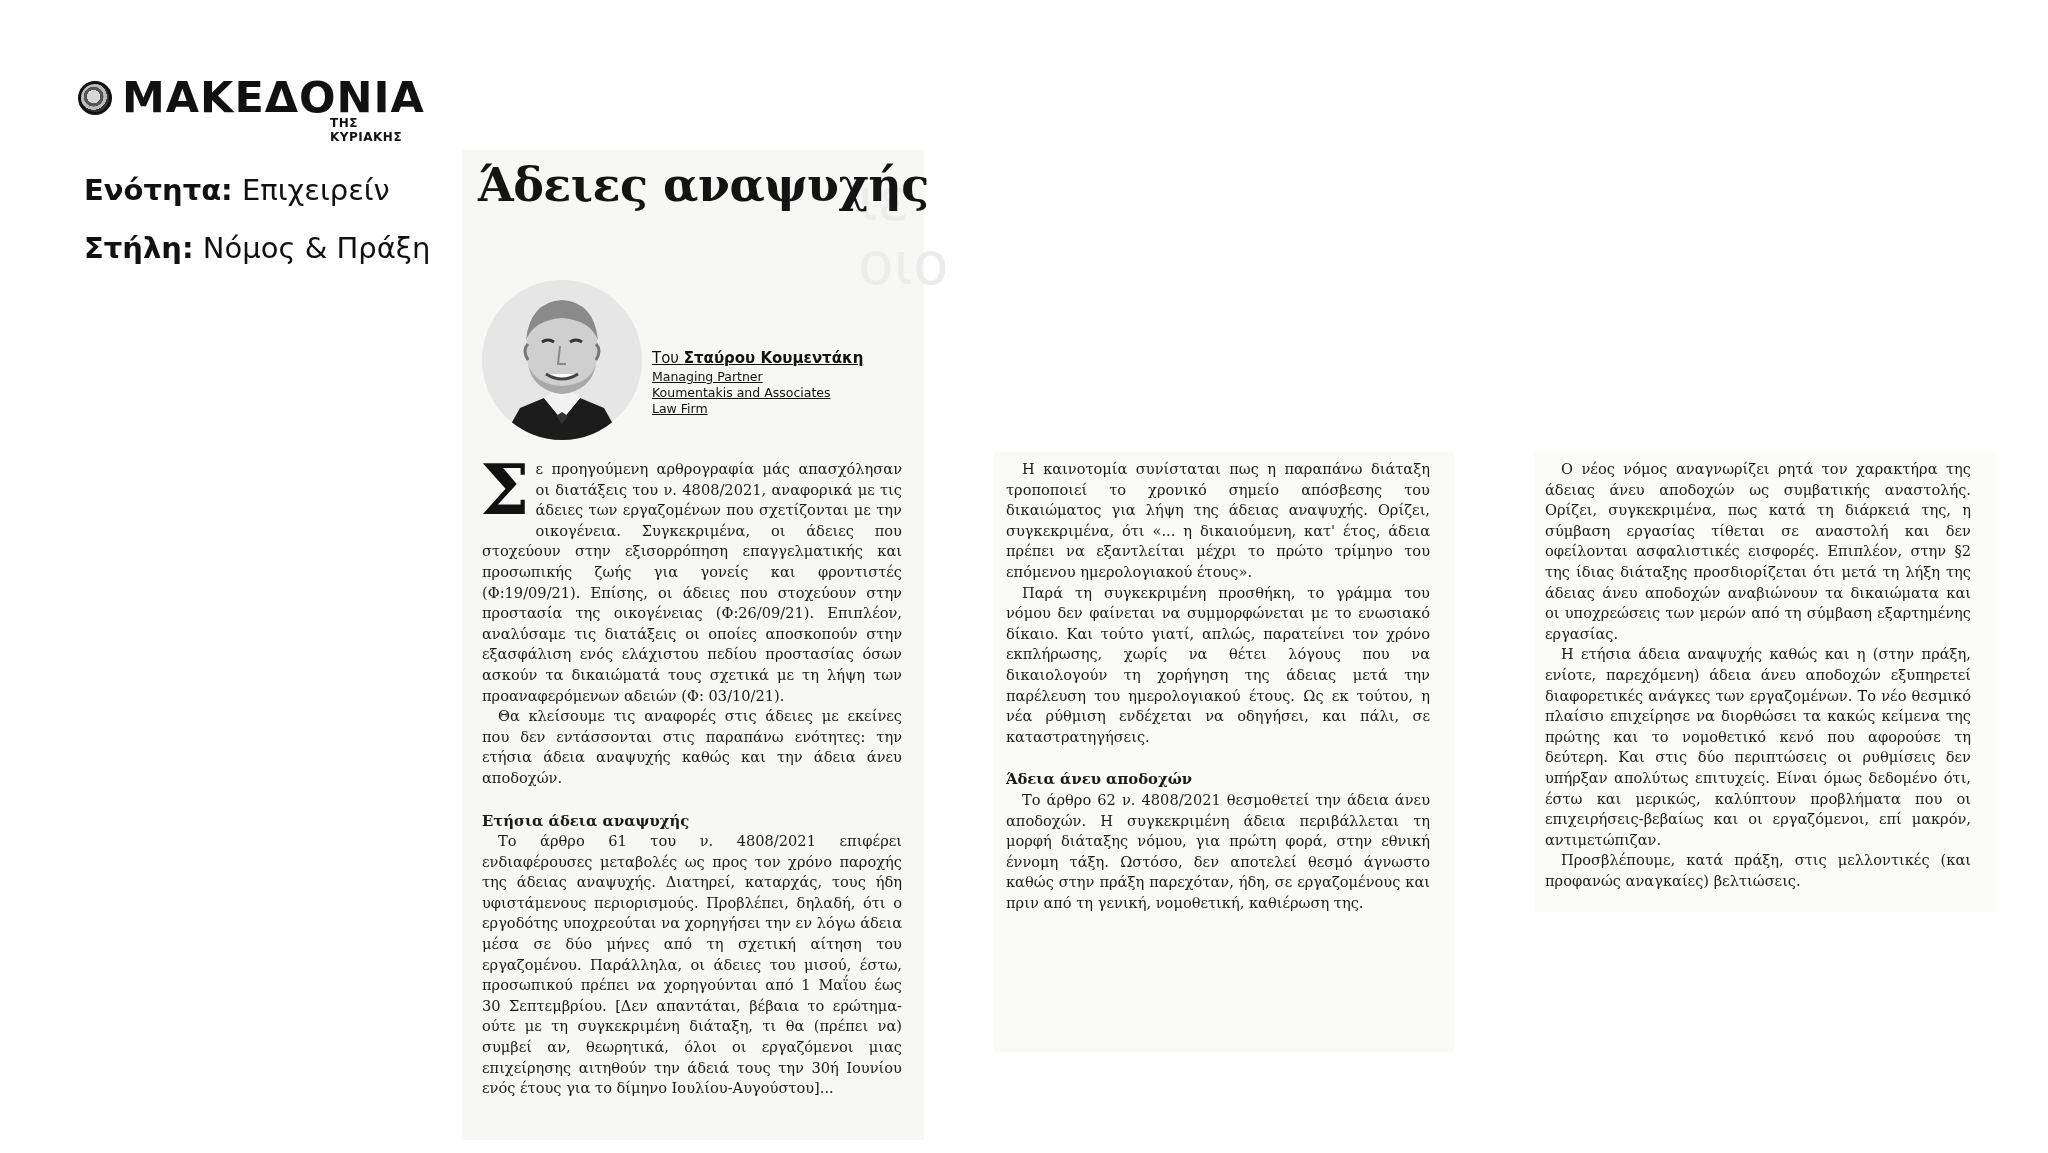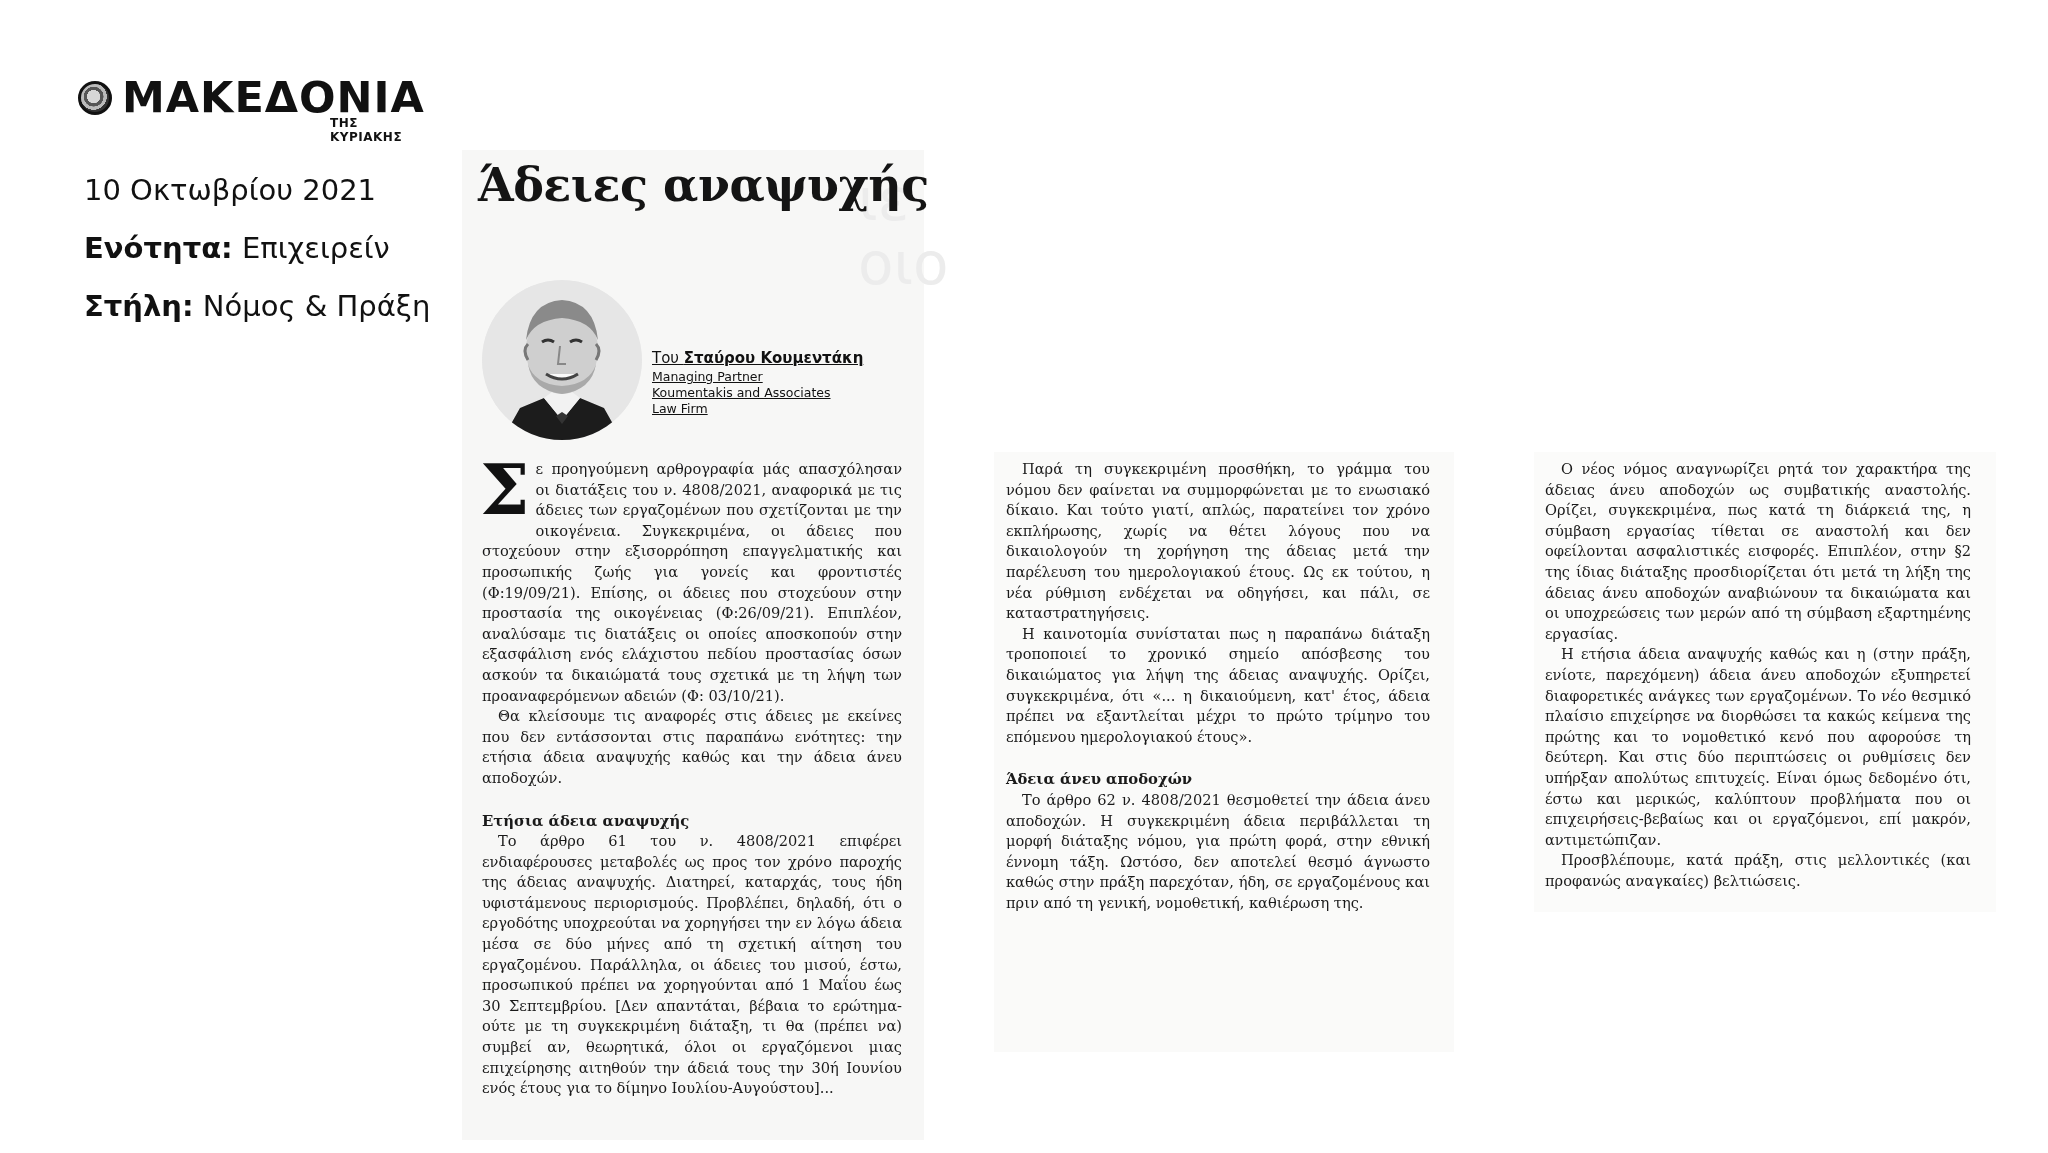--- a/index.html
+++ b/index.html
@@ -164,21 +164,20 @@
 </head>
 <body>
 
 <div class="masthead">
   <div class="logo-coin"></div>
   <div class="logo-word">ΜΑΚΕΔΟΝΙΑ</div>
   <div class="logo-sub">ΤΗΣ ΚΥΡΙΑΚΗΣ</div>
 </div>
 
 <div class="meta">
-  <div class="meta-line">10 Οκτωβρίου 2021</div>
   <div class="meta-line">
     <span class="meta-label">Ενότητα:</span><span> Επιχειρείν</span>
   </div>
   <div class="meta-line">
     <span class="meta-label">Στήλη:</span><span> Νόμος &amp; Πράξη</span>
   </div>
 </div>
 
 <div class="clip clip-1"></div>
 <div class="clip clip-2"></div>
@@ -216,22 +215,22 @@
 </div>
 
 <div class="col col-1">
   <p class="no-indent"><span class="dropcap">Σ</span><span>ε προηγούμενη αρθρογραφία μάς απασχόλησαν οι διατάξεις του ν. 4808/2021, αναφορικά με τις άδειες των εργαζομένων που σχετίζονται με την οικογένεια. Συγκεκριμένα, οι άδειες που στοχεύουν στην εξισορρόπηση επαγγελματικής και προσωπικής ζωής για γονείς και φροντιστές (Φ:19/09/21). Επίσης, οι άδειες που στοχεύουν στην προστασία της οικογένειας (Φ:26/09/21). Επιπλέον, αναλύσαμε τις διατάξεις οι οποίες αποσκοπούν στην εξασφάλιση ενός ελάχιστου πεδίου προστασίας όσων ασκούν τα δικαιώματά τους σχετικά με τη λήψη των προαναφερόμενων αδειών (Φ: 03/10/21).</span></p>
   <p>Θα κλείσουμε τις αναφορές στις άδειες με εκείνες που δεν εντάσσονται στις παραπάνω ενότητες: την ετήσια άδεια αναψυχής καθώς και την άδεια άνευ αποδοχών.</p>
   <h3>Ετήσια άδεια αναψυχής</h3>
   <p>Το άρθρο 61 του ν. 4808/2021 επιφέρει ενδιαφέρουσες μεταβολές ως προς τον χρόνο παροχής της άδειας αναψυχής. Διατηρεί, καταρχάς, τους ήδη υφιστάμενους περιορισμούς. Προβλέπει, δηλαδή, ότι ο εργοδότης υποχρεούται να χορηγήσει την εν λόγω άδεια μέσα σε δύο μήνες από τη σχετική αίτηση του εργαζομένου. Παράλληλα, οι άδειες του μισού, έστω, προσωπικού πρέπει να χορηγούνται από 1 Μαΐου έως 30 Σεπτεμβρίου. [Δεν απαντάται, βέβαια το ερώτημα-ούτε με τη συγκεκριμένη διάταξη, τι θα (πρέπει να) συμβεί αν, θεωρητικά, όλοι οι εργαζόμενοι μιας επιχείρησης αιτηθούν την άδειά τους την 30ή Ιουνίου ενός έτους για το δίμηνο Ιουλίου-Αυγούστου]...</p>
 </div>
 
 <div class="col col-2">
+  <p>Η καινοτομία συνίσταται πως η παραπάνω διάταξη τροποποιεί το χρονικό σημείο απόσβεσης του δικαιώματος για λήψη της άδειας αναψυχής. Ορίζει, συγκεκριμένα, ότι «... η δικαιούμενη, κατ' έτος, άδεια πρέπει να εξαντλείται μέχρι το πρώτο τρίμηνο του επόμενου ημερολογιακού έτους».</p>
   <p>Παρά τη συγκεκριμένη προσθήκη, το γράμμα του νόμου δεν φαίνεται να συμμορφώνεται με το ενωσιακό δίκαιο. Και τούτο γιατί, απλώς, παρατείνει τον χρόνο εκπλήρωσης, χωρίς να θέτει λόγους που να δικαιολογούν τη χορήγηση της άδειας μετά την παρέλευση του ημερολογιακού έτους. Ως εκ τούτου, η νέα ρύθμιση ενδέχεται να οδηγήσει, και πάλι, σε καταστρατηγήσεις.</p>
-  <p>Η καινοτομία συνίσταται πως η παραπάνω διάταξη τροποποιεί το χρονικό σημείο απόσβεσης του δικαιώματος για λήψη της άδειας αναψυχής. Ορίζει, συγκεκριμένα, ότι «... η δικαιούμενη, κατ' έτος, άδεια πρέπει να εξαντλείται μέχρι το πρώτο τρίμηνο του επόμενου ημερολογιακού έτους».</p>
   <h3>Άδεια άνευ αποδοχών</h3>
   <p>Το άρθρο 62 ν. 4808/2021 θεσμοθετεί την άδεια άνευ αποδοχών. Η συγκεκριμένη άδεια περιβάλλεται τη μορφή διάταξης νόμου, για πρώτη φορά, στην εθνική έννομη τάξη. Ωστόσο, δεν αποτελεί θεσμό άγνωστο καθώς στην πράξη παρεχόταν, ήδη, σε εργαζομένους και πριν από τη γενική, νομοθετική, καθιέρωση της.</p>
 </div>
 
 <div class="col col-3">
   <p>Ο νέος νόμος αναγνωρίζει ρητά τον χαρακτήρα της άδειας άνευ αποδοχών ως συμβατικής αναστολής. Ορίζει, συγκεκριμένα, πως κατά τη διάρκειά της, η σύμβαση εργασίας τίθεται σε αναστολή και δεν οφείλονται ασφαλιστικές εισφορές. Επιπλέον, στην §2 της ίδιας διάταξης προσδιορίζεται ότι μετά τη λήξη της άδειας άνευ αποδοχών αναβιώνουν τα δικαιώματα και οι υποχρεώσεις των μερών από τη σύμβαση εξαρτημένης εργασίας.</p>
   <p>Η ετήσια άδεια αναψυχής καθώς και η (στην πράξη, ενίοτε, παρεχόμενη) άδεια άνευ αποδοχών εξυπηρετεί διαφορετικές ανάγκες των εργαζομένων. Το νέο θεσμικό πλαίσιο επιχείρησε να διορθώσει τα κακώς κείμενα της πρώτης και το νομοθετικό κενό που αφορούσε τη δεύτερη. Και στις δύο περιπτώσεις οι ρυθμίσεις δεν υπήρξαν απολύτως επιτυχείς. Είναι όμως δεδομένο ότι, έστω και μερικώς, καλύπτουν προβλήματα που οι επιχειρήσεις-βεβαίως και οι εργαζόμενοι, επί μακρόν, αντιμετώπιζαν.</p>
   <p>Προσβλέπουμε, κατά πράξη, στις μελλοντικές (και προφανώς αναγκαίες) βελτιώσεις.</p>
 </div>
 

